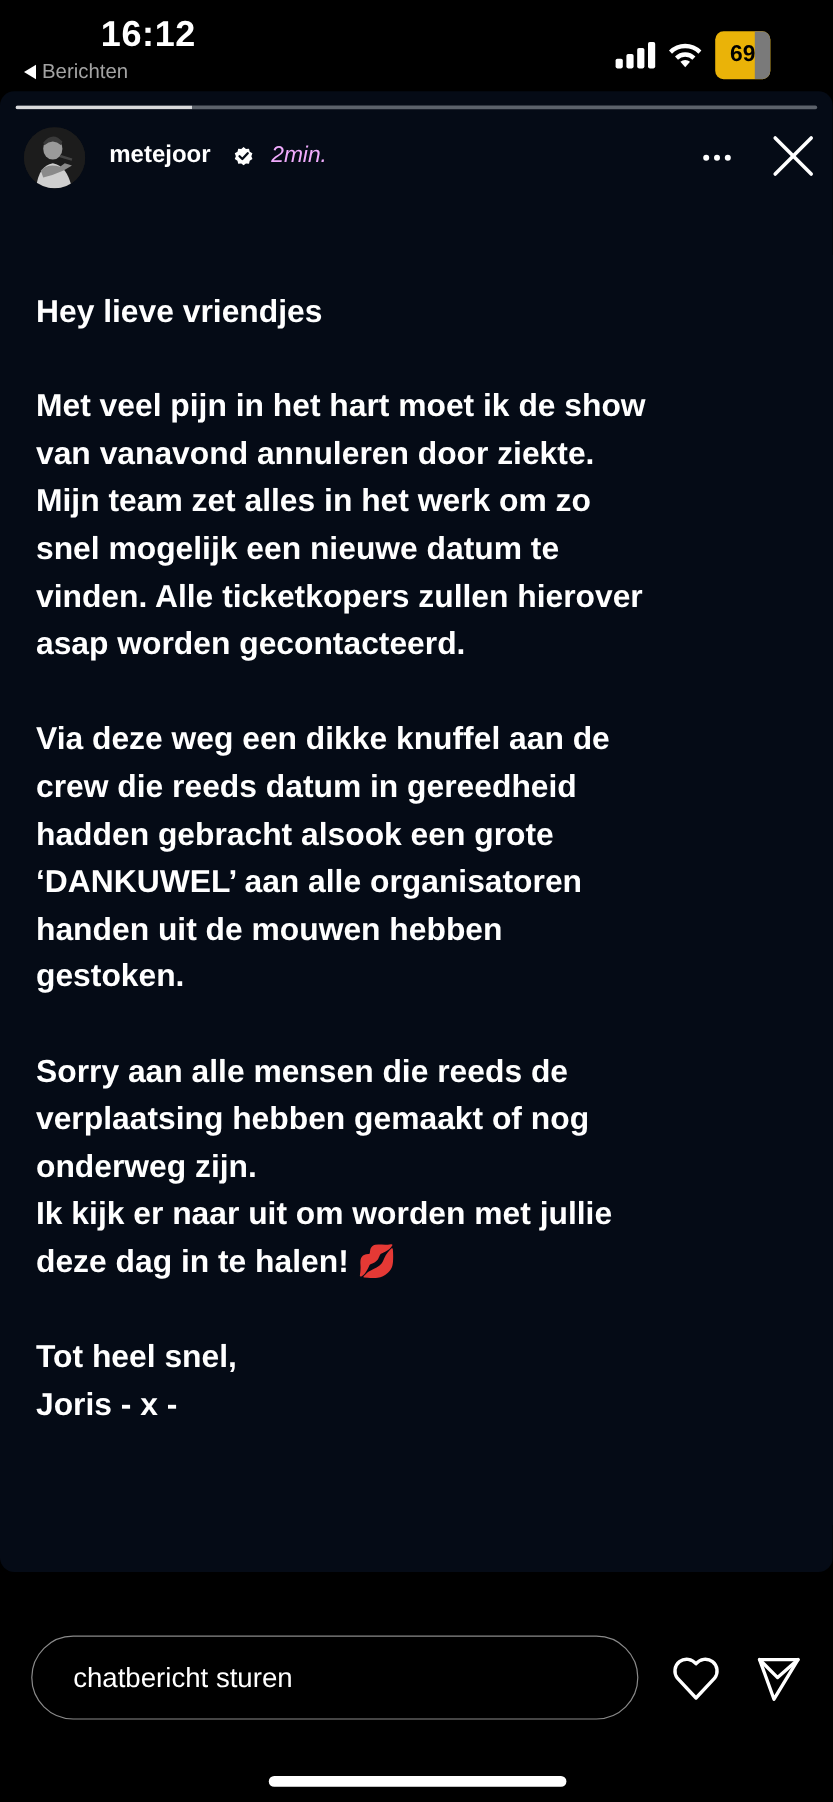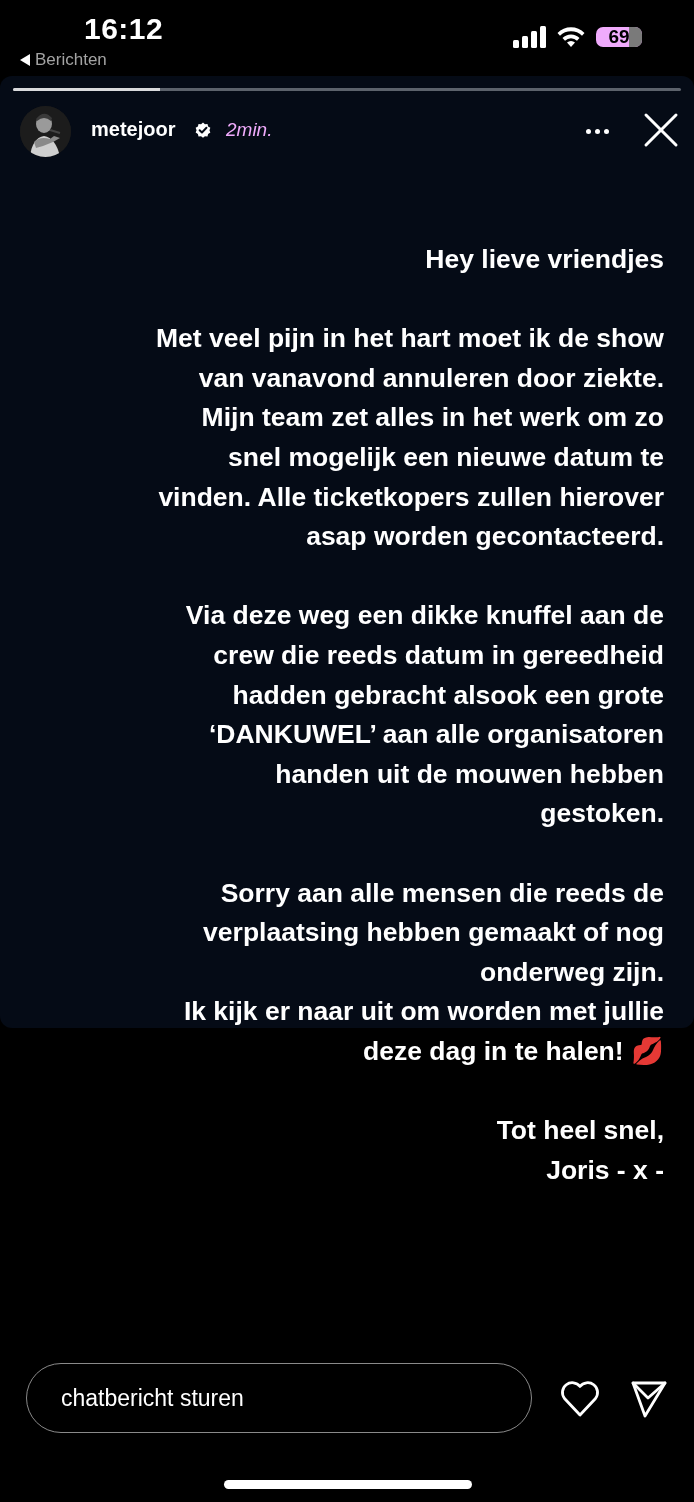--- a/index.html
+++ b/index.html
@@ -21,32 +21,32 @@
     border-top: 6px solid transparent; border-bottom: 6px solid transparent;
     border-right: 10px solid #fff;
   }
   .status-icons {
     position: absolute; right: 52px; top: 26px;
     display: flex; align-items: center; gap: 10px;
   }
   .signal { display: flex; align-items: flex-end; gap: 3px; height: 22px; }
   .signal span { width: 6px; background: #fff; border-radius: 1.5px; }
   .battery {
-    position: relative; width: 46px; height: 20px; border-radius: 7px;
-    background: #f0abfc; overflow: hidden;
+    position: relative; width: 46px; height: 40px; border-radius: 7px;
+    background: #eab308; overflow: hidden;
     display: flex; align-items: center; justify-content: center;
   }
   .battery .empty { position: absolute; right: 0; top: 0; bottom: 0; width: 28%; background: #7a7a7a; }
   .battery .level {
     position: relative; z-index: 1; color: #000; font-weight: 700; font-size: 19px;
   }
 
   
   .story {
-    position: absolute; left: 0; top: 76px; width: 694px; height: 952px;
+    position: absolute; left: 0; top: 76px; width: 694px; height: 1234px;
     background: #050b16; border-radius: 12px;
   }
   .progress {
     position: absolute; left: 13px; top: 12px; width: 668px; height: 3px;
     background: #5c626b; border-radius: 2px; overflow: hidden;
   }
   .progress .fill { height: 100%; background: #d9dadc; }
 
   .header {
     position: absolute; left: 0; top: 28px; width: 100%; height: 56px;
@@ -70,21 +70,21 @@
     position: absolute; left: 578px; top: 8px; width: 38px; height: 38px;
     display: flex; align-items: center; justify-content: center; gap: 4px;
   }
   .more-btn span { width: 5px; height: 5px; border-radius: 50%; background: #fff; }
   .close-btn {
     position: absolute; left: 640px; top: 5px; width: 42px; height: 42px;
   }
 
   .story-text {
     position: absolute; left: 30px; top: 164px; width: 634px;
-    text-align: right; font-weight: 700; font-size: 26.5px; line-height: 39.6px;
+    text-align: left; font-weight: 700; font-size: 26.5px; line-height: 39.6px;
     color: #fff;
   }
   .story-text p { white-space: nowrap; }
   .story-text .gap { height: 39.6px; }
 
   
   .reply-input {
     position: absolute; left: 26px; top: 1363px; width: 506px; height: 70px;
     border: 1.5px solid #8a8a8a; border-radius: 35px; background: transparent;
     color: #fff; font-family: "Liberation Sans", sans-serif; font-size: 23px;

